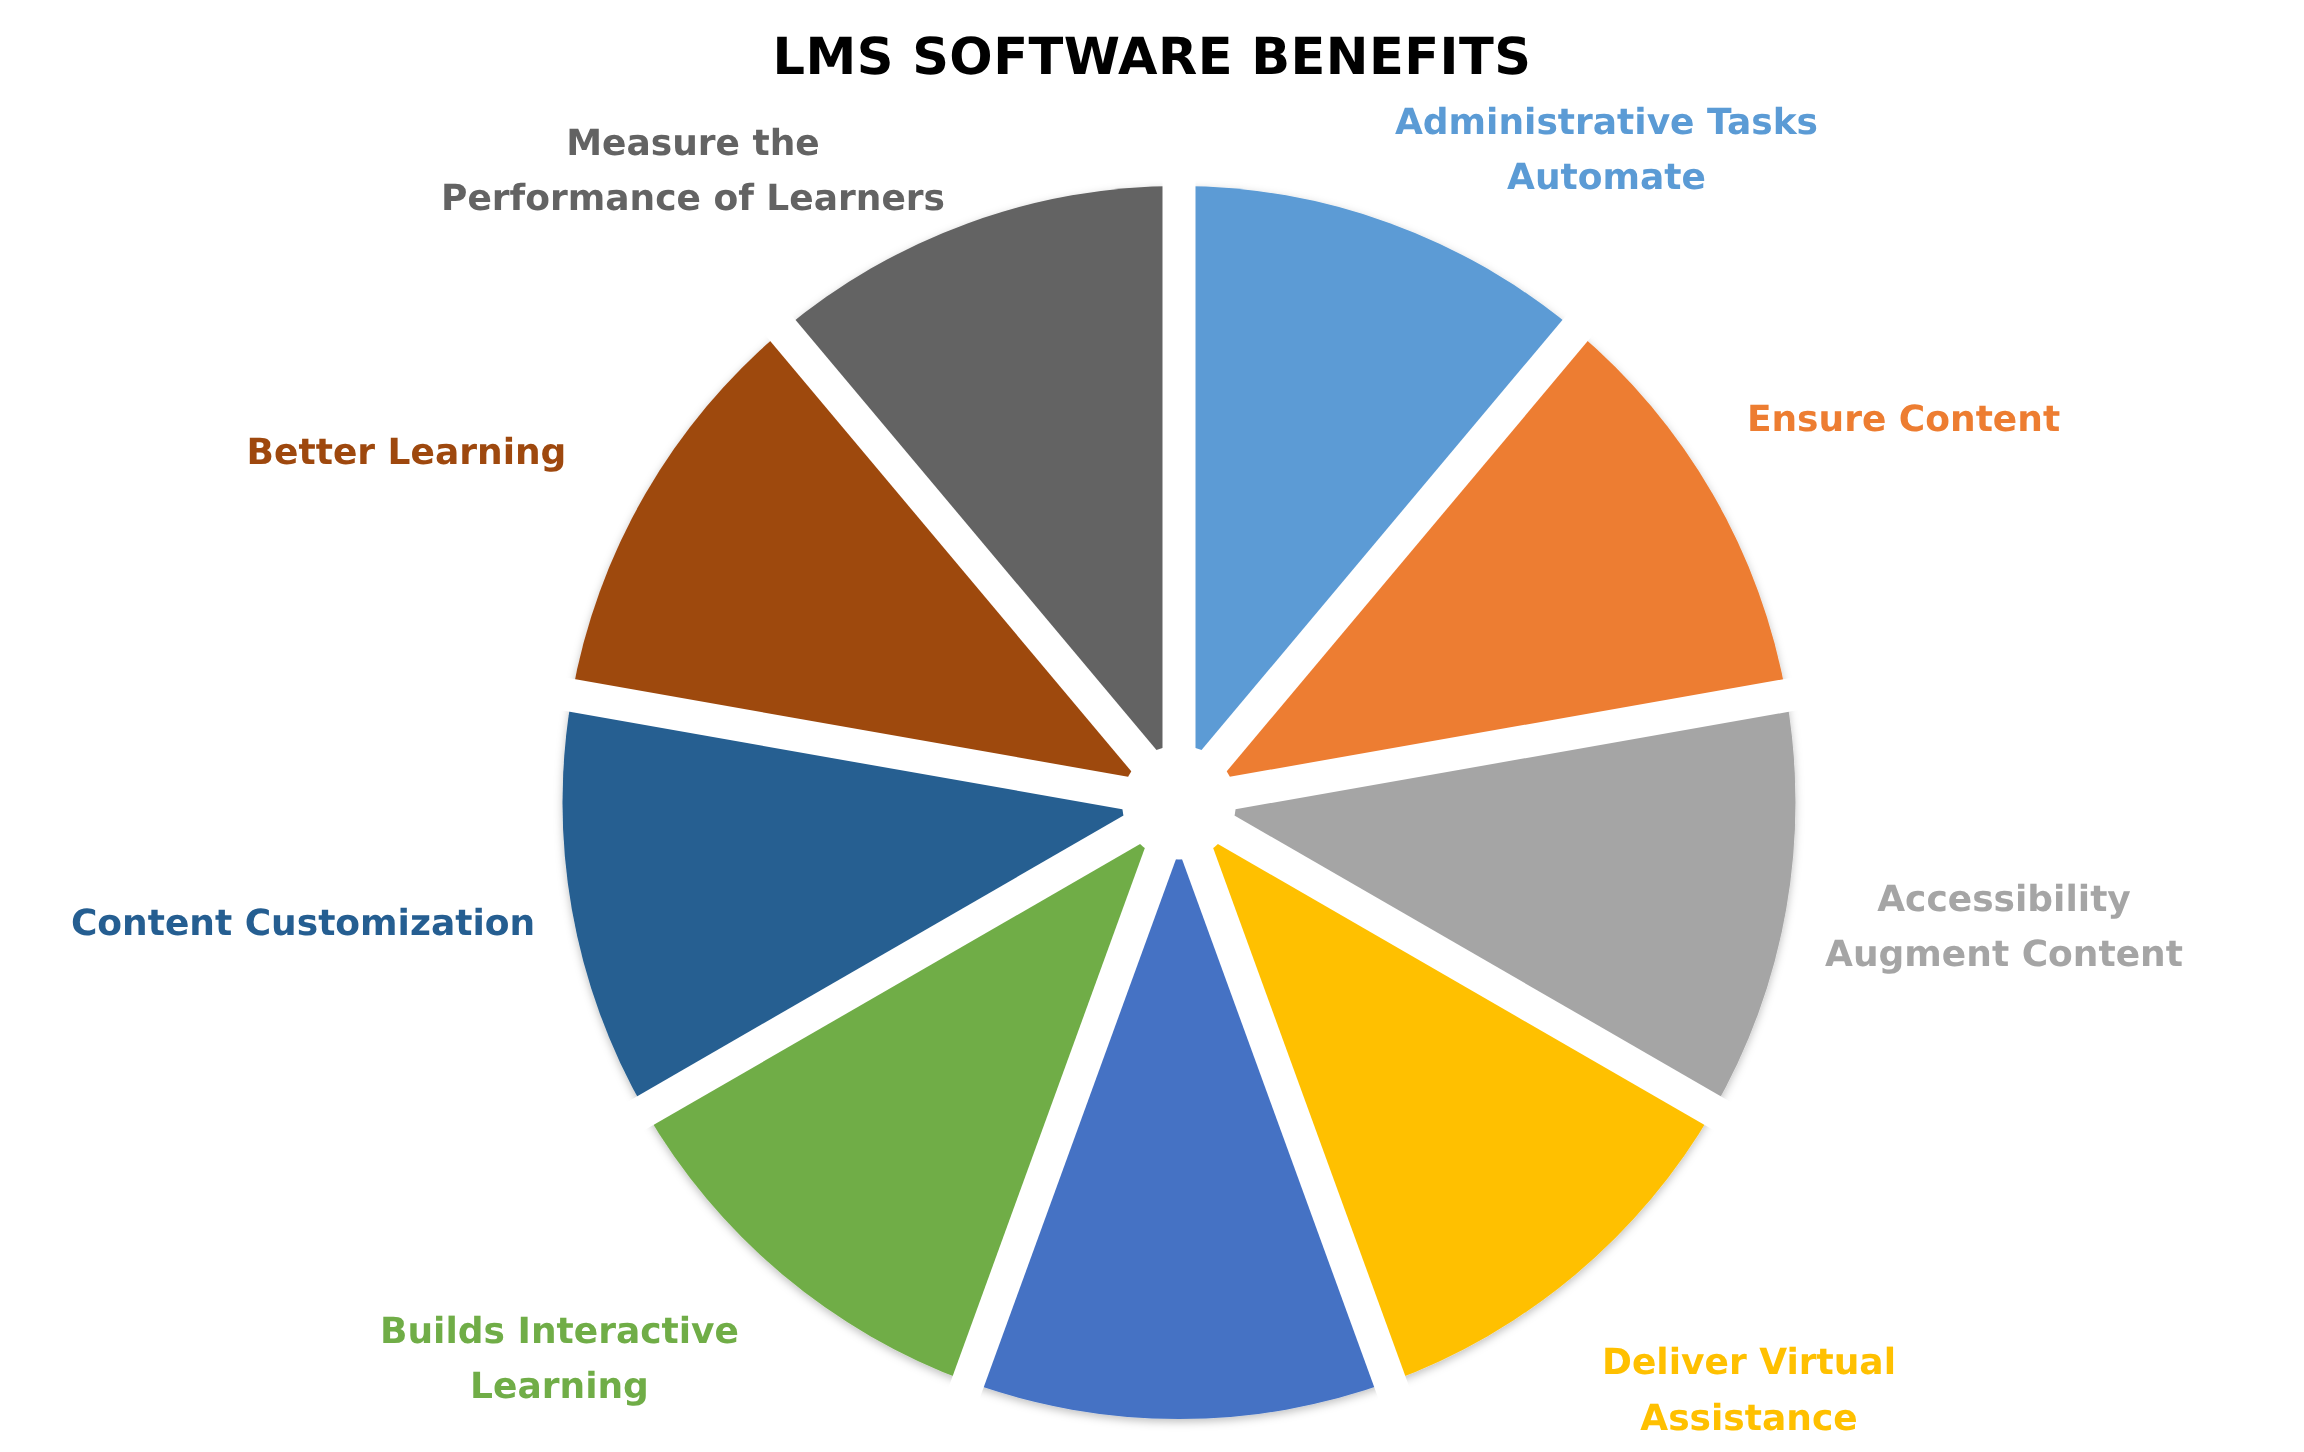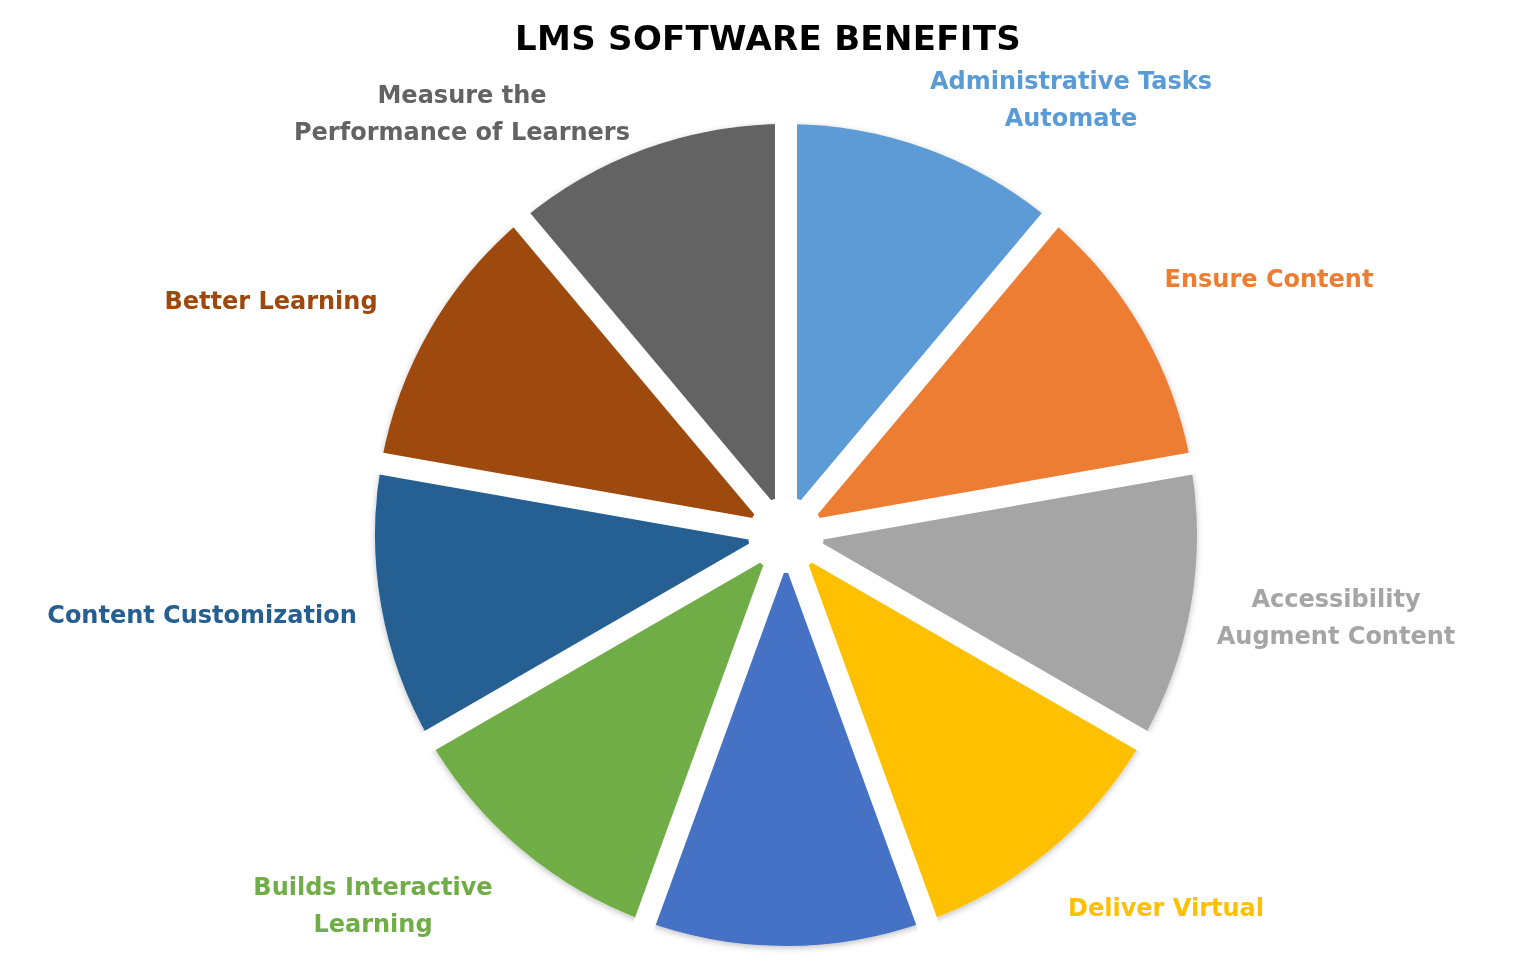--- a/index.html
+++ b/index.html
@@ -51,20 +51,21 @@
     </div>
     <div class="label" style="left: 1269px; top: 261px; color: rgb(237, 125, 49);">
       <div>Ensure Content</div>
     </div>
     <div class="label" style="left: 1336px; top: 581px; color: rgb(165, 165, 165);">
       <div>Accessibility</div>
       <div>Augment Content</div>
     </div>
     <div class="label" style="left: 1166px; top: 869px; color: rgb(255, 192, 0); margin-top: 21px;">
       <div>Deliver Virtual</div>
+      <div>Assistance</div>
     </div>
     <div class="label" style="left: 373px; top: 869px; color: rgb(112, 173, 71);">
       <div>Builds Interactive</div>
       <div>Learning</div>
     </div>
     <div class="label" style="left: 202px; top: 597px; color: rgb(37, 94, 145);">
       <div>Content Customization</div>
     </div>
     <div class="label" style="left: 271px; top: 283px; color: rgb(158, 72, 14);">
       <div>Better Learning</div>

